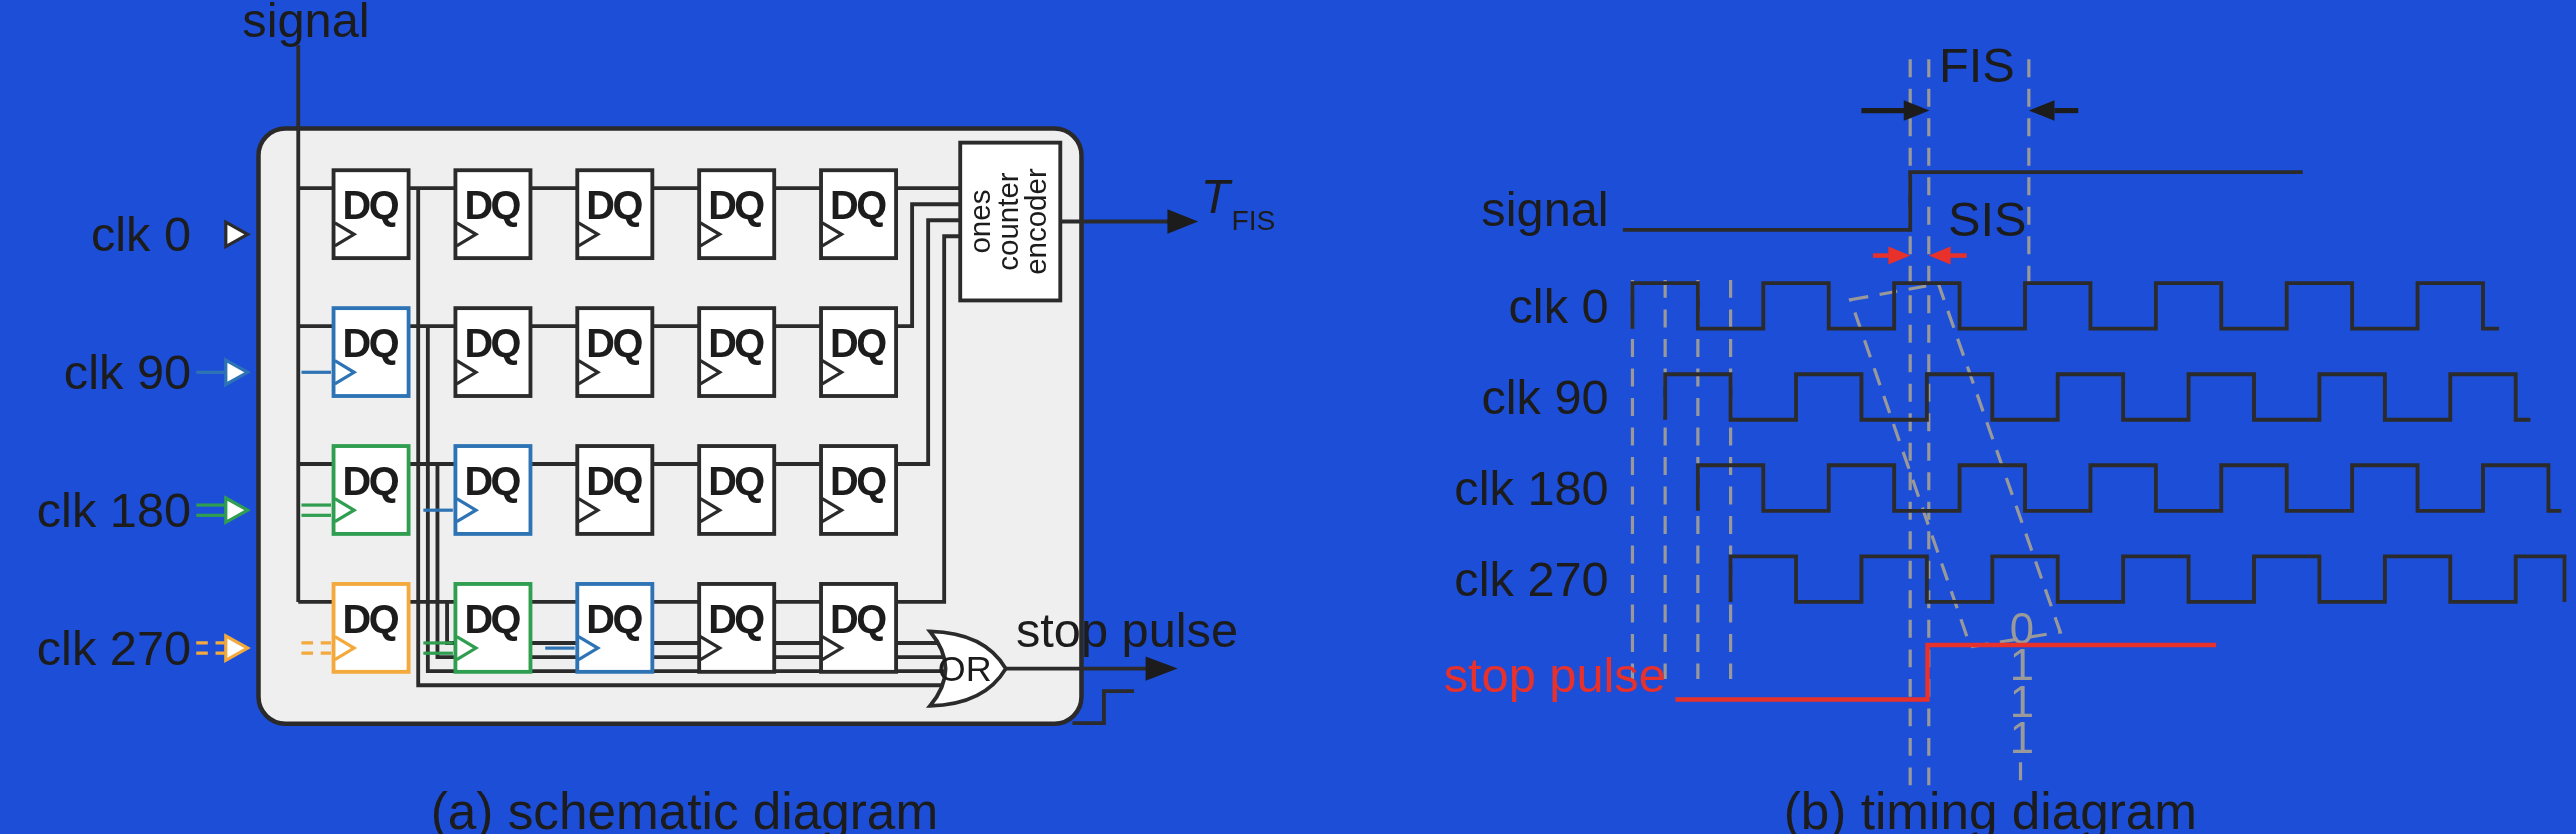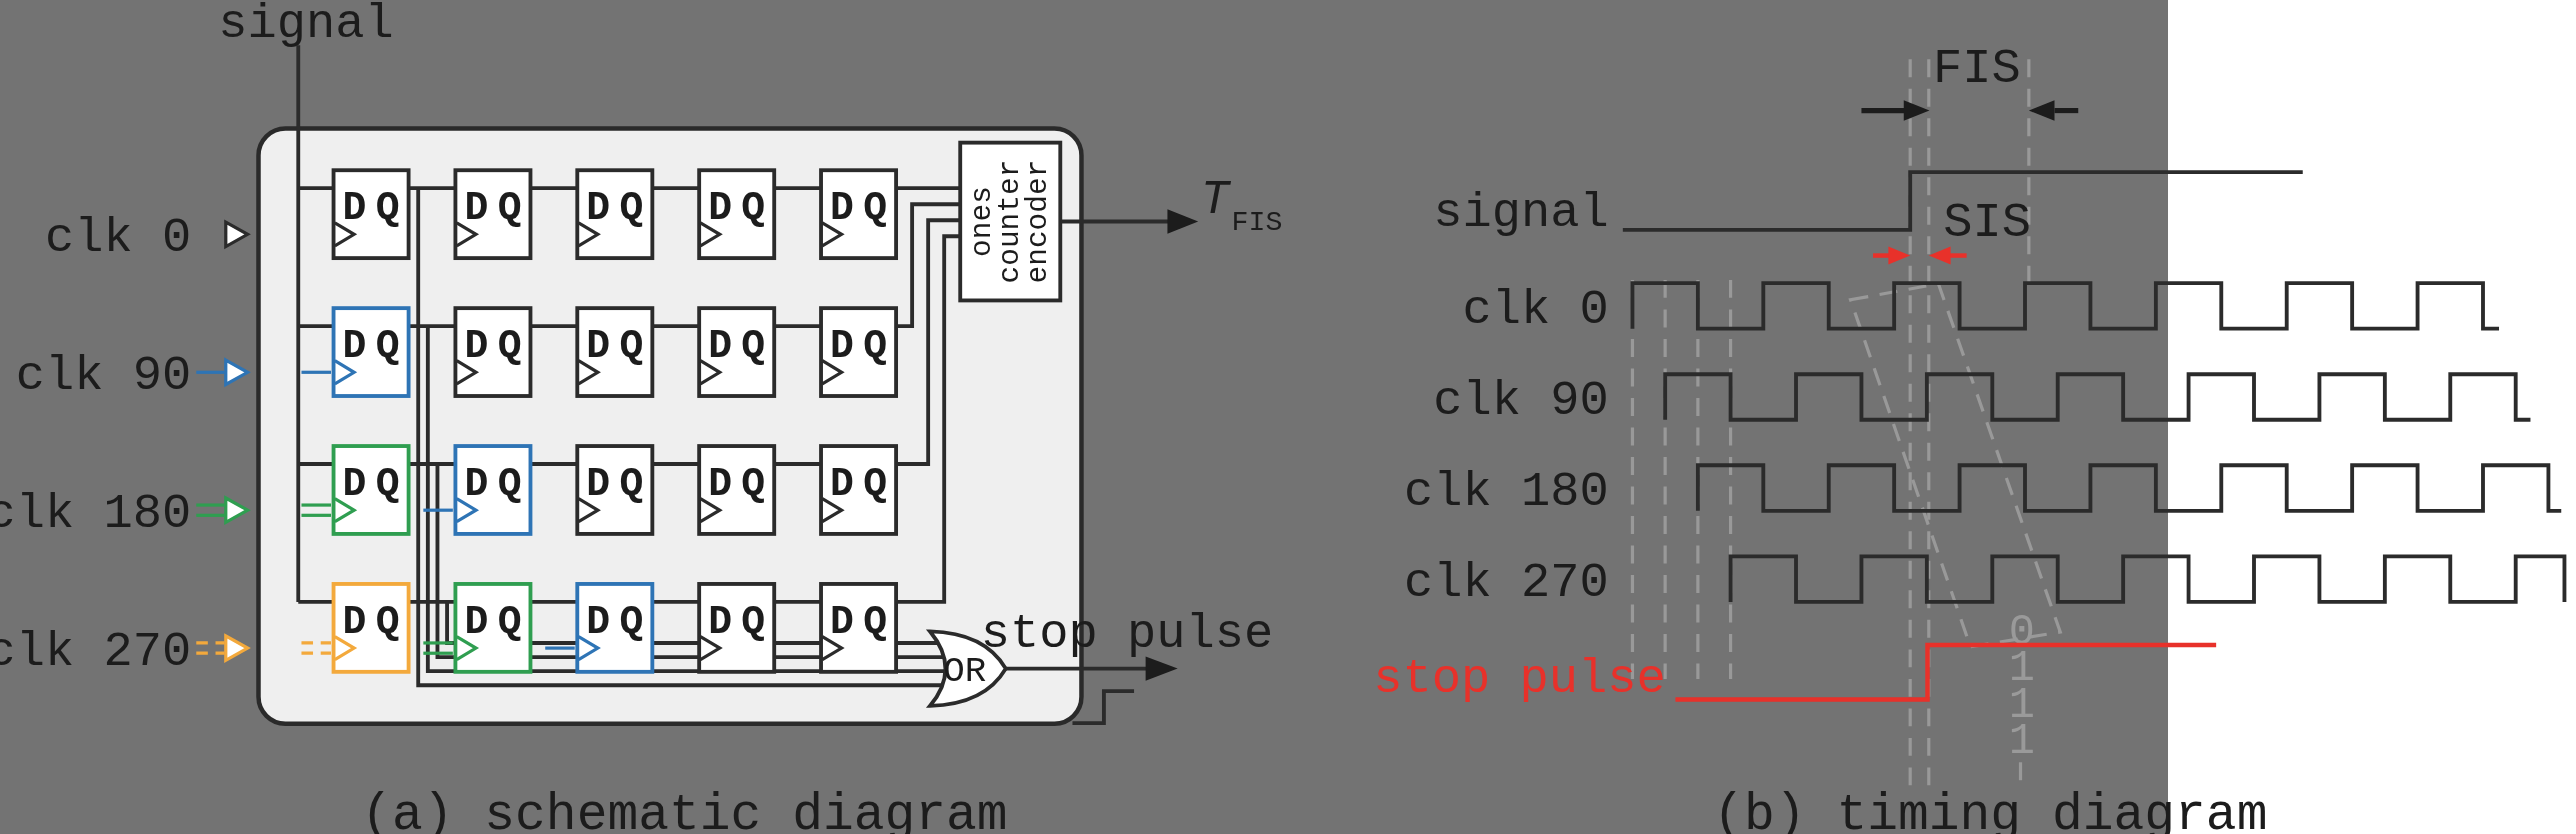--- a/index.html
+++ b/index.html
@@ -1,16 +1,16 @@
 <!DOCTYPE html>
 <html style="font-size:10.3px"><head>
 <meta charset="utf-8">
 <style>
   html,body{margin:0;padding:0;background:#ffffff}
-  .fig{position:relative;width:2168px;height:835px;background:#737373;font-family:Liberation Mono, monospace}
+  .fig{position:relative;width:2576px;height:835px;background:#1d4ed8;font-family:Liberation Sans, sans-serif}
   svg{display:block}
   .w{stroke:#2b2b2b;stroke-width:6;fill:none}
   .ffbox{fill:#fff;stroke:#2b2b2b;stroke-width:6}
   .bst{stroke:#2e74b5}.gst{stroke:#2f9e50}.ost{stroke:#f3a93c}
   .mk{fill:none;stroke-width:5}
   .stub{fill:none;stroke-width:5}
   .dstub{stroke-dasharray:18 12}
   .tri{fill:#fff;stroke-width:5}
   .redl{stroke:#e8312a;stroke-width:7;fill:none}
   .gdash{stroke:#999;stroke-width:5;fill:none;stroke-dasharray:28 18}

